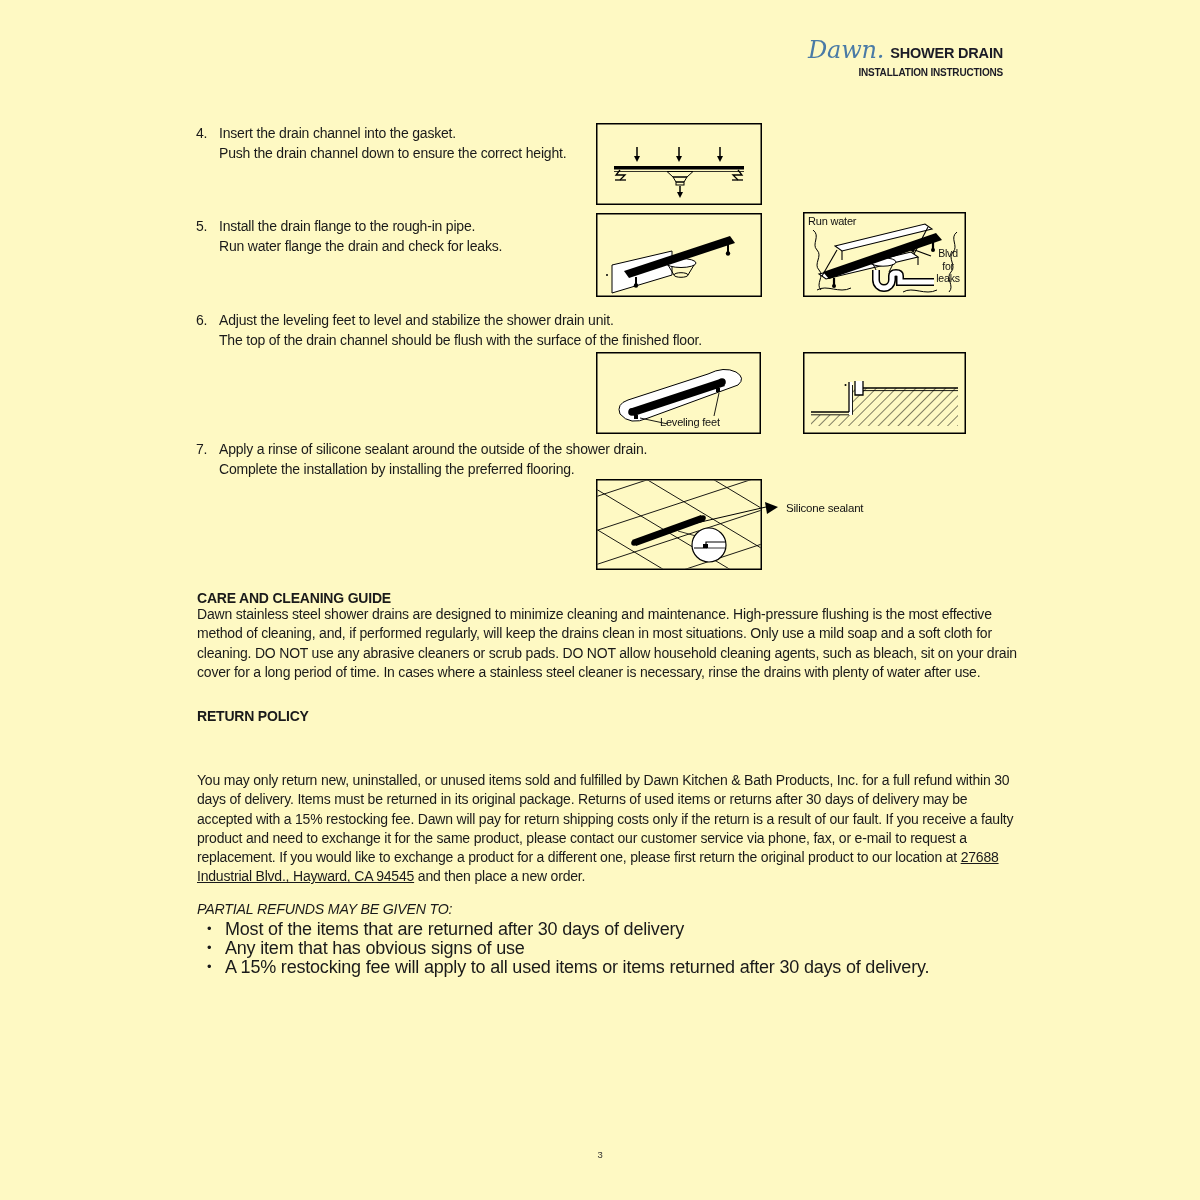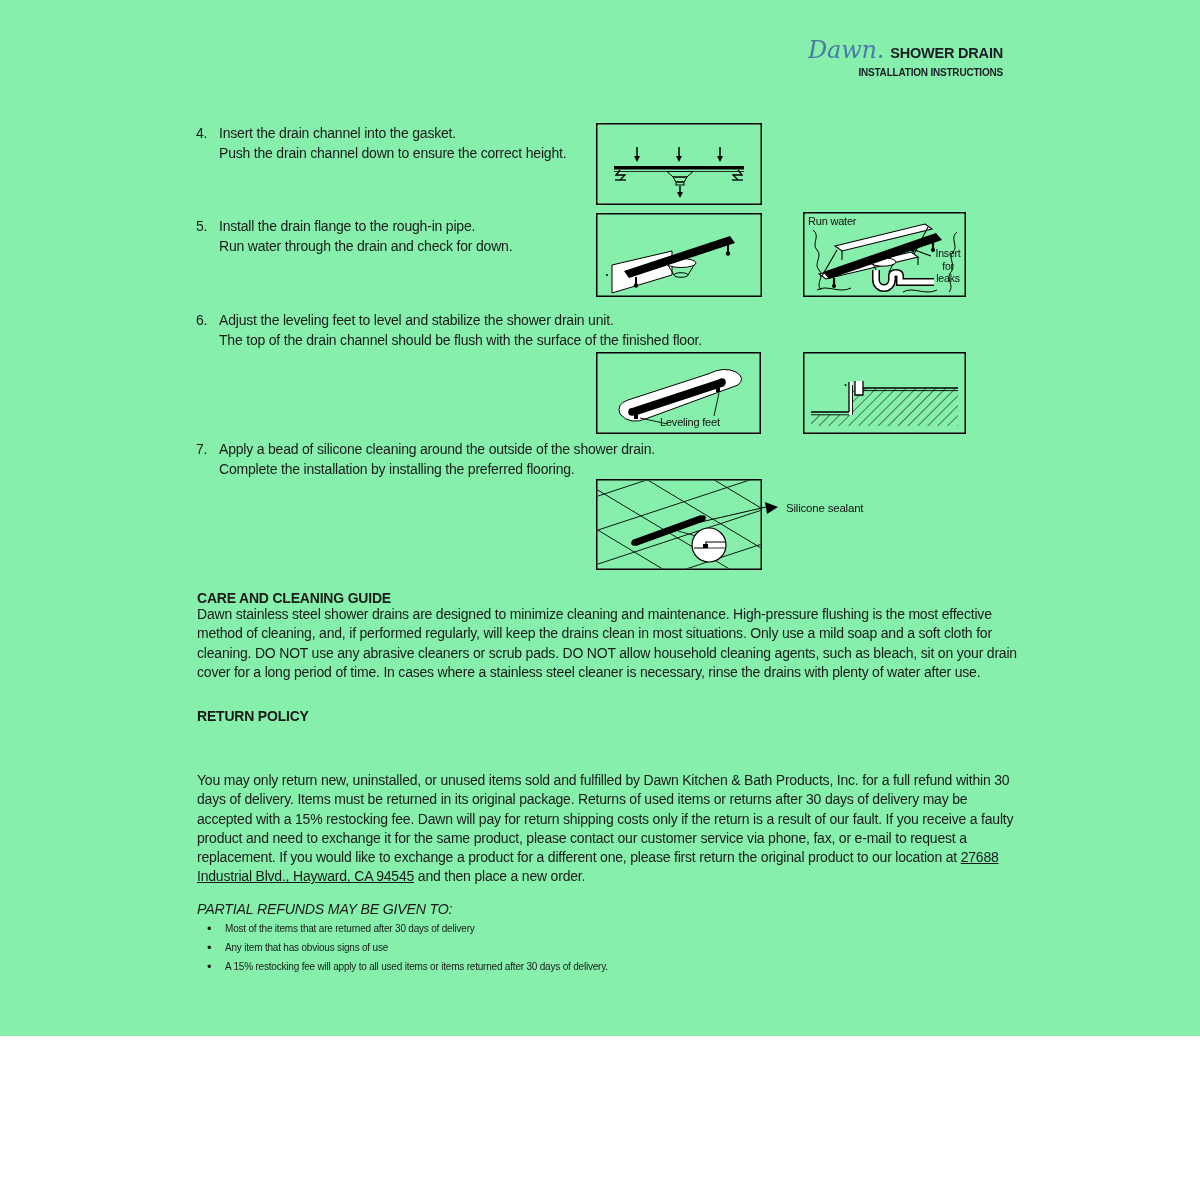--- a/index.html
+++ b/index.html
@@ -1,17 +1,17 @@
 <!DOCTYPE html>
 <html><head>
 <meta charset="utf-8">
 <style>
   html,body{margin:0;padding:0;background:#ffffff;}
   .page{
-    position:relative;width:1200px;height:1036px;background:#86efac;
+    position:relative;width:1200px;height:1200px;background:#fef9c3;
     font-family:"Liberation Sans",sans-serif;color:#1a1a1a;overflow:hidden;
     letter-spacing:-0.2px;
   }
   
   .header{position:absolute;top:36px;right:197px;text-align:right;color:#1b1b26;}
   .logo{font-family:"DejaVu Serif",serif;font-style:italic;color:#4a7ba6;font-size:24px;margin-right:6px;}
   .hdr-title{font-weight:bold;font-size:14.5px;}
   .hdr-sub{font-weight:bold;font-size:10px;margin-top:3px;}
   
   .step{position:absolute;left:196px;display:flex;font-size:14px;line-height:19.5px;}
@@ -21,21 +21,21 @@
   .fig svg{display:block;}
   .fig-label{position:absolute;font-size:11px;color:#111;line-height:12.5px;white-space:nowrap;}
   .check-label{position:absolute;font-size:10.5px;color:#111;line-height:12.5px;text-align:center;width:34px;}
   .check-label span{display:block;}
   
   .sec-head{position:absolute;left:197px;font-weight:bold;font-size:14px;}
   .sec-head.italic{font-style:italic;font-weight:normal;font-size:14.2px;}
   .para{position:absolute;left:197px;width:828px;font-size:14px;line-height:19.3px;}
   .addr{text-decoration:underline;}
   
-  .bullets{position:absolute;left:207px;top:920px;list-style:none;margin:0;padding:0;font-size:10px;line-height:18.8px;}
+  .bullets{position:absolute;left:207px;top:920px;list-style:none;margin:0;padding:0;font-size:18px;line-height:18.8px;}
   .bullets li{display:flex;}
   .bullets li::before{content:"\2022";width:18px;flex:none;font-size:13px;}
   
   .pagenum{position:absolute;left:0;top:1149px;width:1200px;text-align:center;font-size:9.5px;color:#333;}
 </style>
 </head>
 <body>
 
 <div class="page">
 
@@ -76,21 +76,21 @@
       <rect x="80" y="59" width="8" height="3" fill="none" stroke="#000" stroke-width="1"></rect>
       <line x1="84" y1="63" x2="84" y2="70" stroke="#000" stroke-width="1.5"></line>
       <polygon points="81,69 87,69 84,75" fill="#000"></polygon>
     </svg>
   </div>
 
   <div class="step" style="top:217px;">
     <span class="n">5.</span>
     <span>
       <span>Install the drain flange to the rough-in pipe.</span><br>
-      <span>Run water through the drain and check for down.</span>
+      <span>Run water flange the drain and check for leaks.</span>
     </span>
   </div>
 
   <div class="fig" style="left:596px;top:213px;">
     <svg width="166" height="84" viewBox="0 0 166 84">
       <rect x="0.75" y="0.75" width="164.5" height="82.5" fill="none" stroke="#000" stroke-width="1.5"></rect>
       <polygon points="16,52 16,80 76,62 76,38" fill="#fff" stroke="#000" stroke-width="1"></polygon>
       <circle cx="11" cy="62" r="1" fill="#000"></circle>
       <ellipse cx="85" cy="50" rx="15" ry="4.5" fill="#fff" stroke="#000" stroke-width="1"></ellipse>
       <line x1="72" y1="52" x2="78" y2="62" stroke="#000" stroke-width="1"></line>
@@ -131,21 +131,21 @@
       <polygon points="20,60 133,21 139,28 26,67" fill="#000"></polygon>
       <line x1="31" y1="66" x2="31" y2="73" stroke="#000" stroke-width="2.2"></line>
       <circle cx="31" cy="74" r="2" fill="#000"></circle>
       <line x1="130" y1="30" x2="130" y2="37" stroke="#000" stroke-width="2.2"></line>
       <circle cx="130" cy="38" r="2" fill="#000"></circle>
       <line x1="128" y1="44" x2="109" y2="37" stroke="#000" stroke-width="1.2"></line>
       <polygon points="104,35 113,33.5 110.5,41" fill="#000"></polygon>
     </svg>
     <div class="fig-label" style="left:5px;top:3px;">Run water</div>
     <div class="check-label" style="left:128px;top:35px;">
-      <span>Insert</span>
+      <span>Blvd</span>
       <span>for</span>
       <span>leaks</span>
     </div>
   </div>
 
   <div class="step" style="top:311px;">
     <span class="n">6.</span>
     <span>
       <span>Adjust the leveling feet to level and stabilize the shower drain unit.</span><br>
       <span>The top of the drain channel should be flush with the surface of the finished floor.</span>
@@ -185,21 +185,21 @@
       <path d="M52,29 V43 H60 V29" fill="none" stroke="#000" stroke-width="1.3"></path>
       <line x1="60" y1="36" x2="155" y2="36" stroke="#000" stroke-width="1.3"></line>
       <line x1="60" y1="38.6" x2="155" y2="38.6" stroke="#000" stroke-width="0.9"></line>
       <circle cx="42.5" cy="33" r="1" fill="#000"></circle>
     </svg>
   </div>
 
   <div class="step" style="top:440px;">
     <span class="n">7.</span>
     <span>
-      <span>Apply a bead of silicone cleaning around the outside of the shower drain.</span><br>
+      <span>Apply a rinse of silicone sealant around the outside of the shower drain.</span><br>
       <span>Complete the installation by installing the preferred flooring.</span>
     </span>
   </div>
 
   <div class="fig" style="left:596px;top:479px;">
     <svg width="200" height="91" viewBox="0 0 200 91">
       <defs>
           <clipPath id="clip7">
             <rect x="1.5" y="1.5" width="163" height="88"></rect>
           </clipPath>

